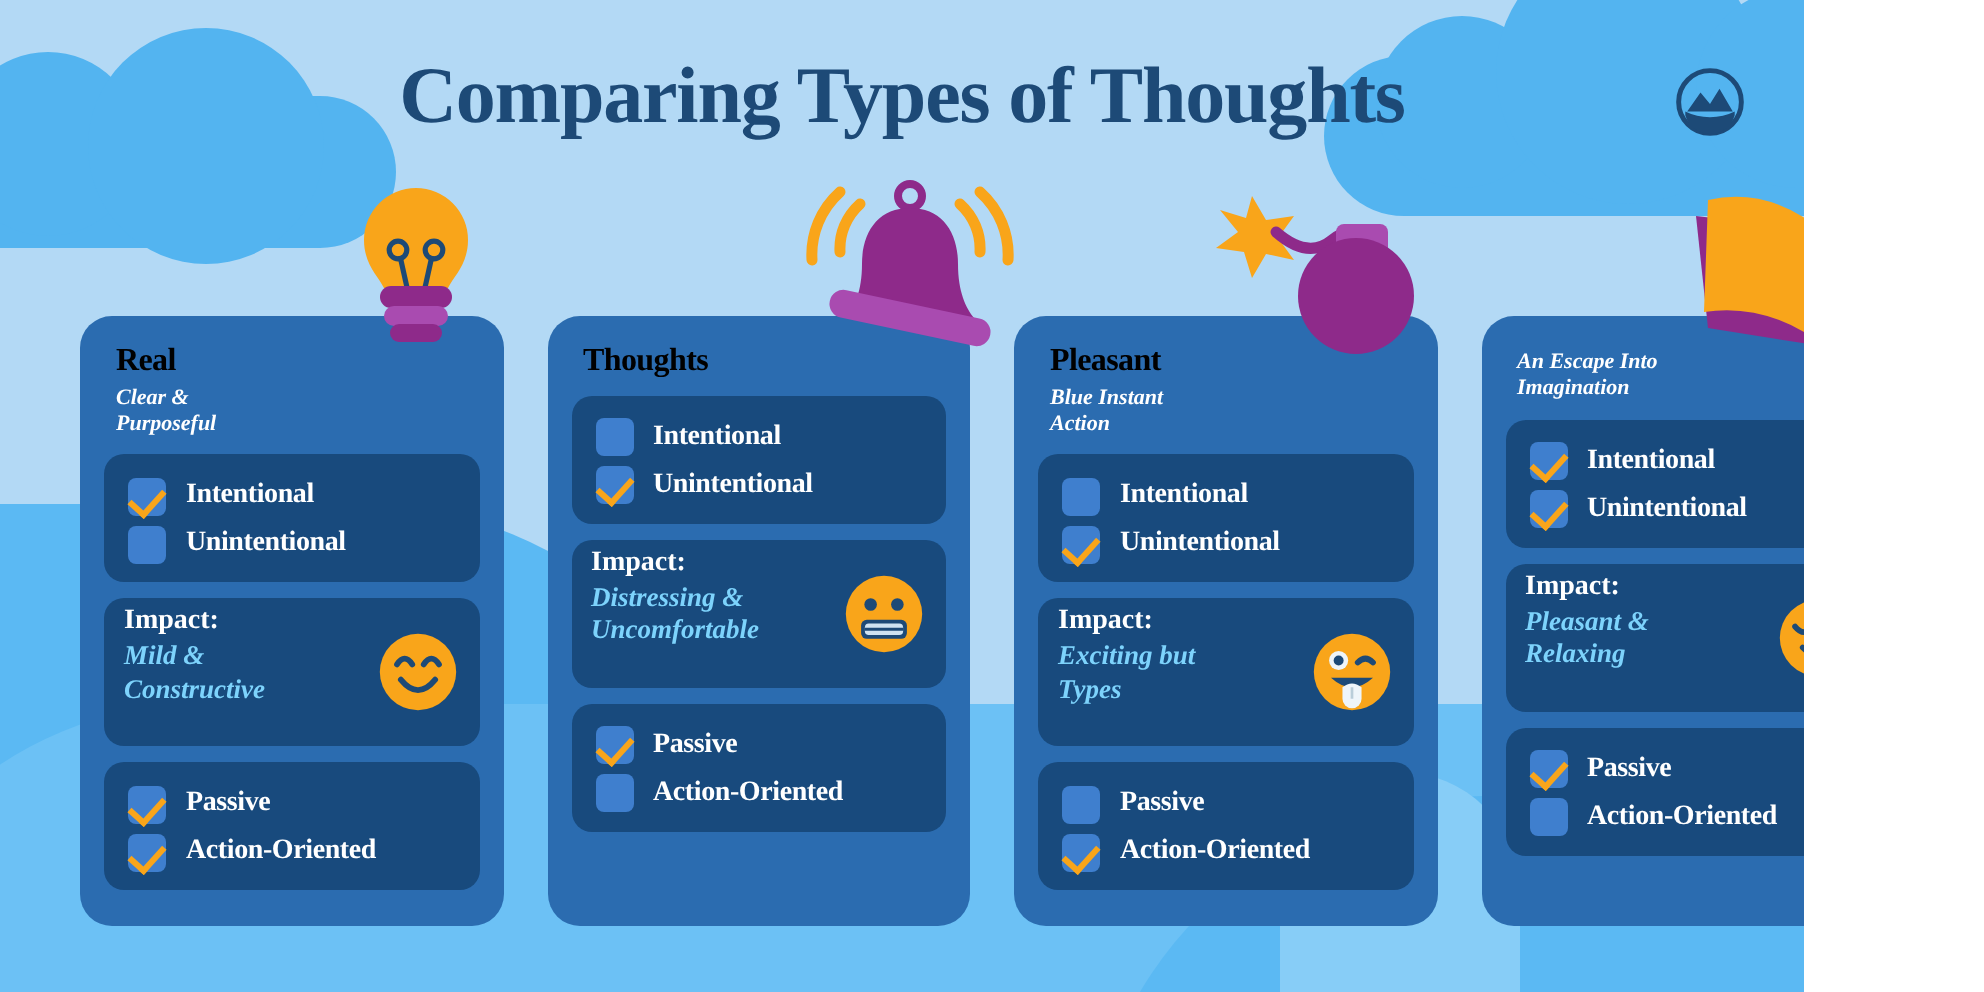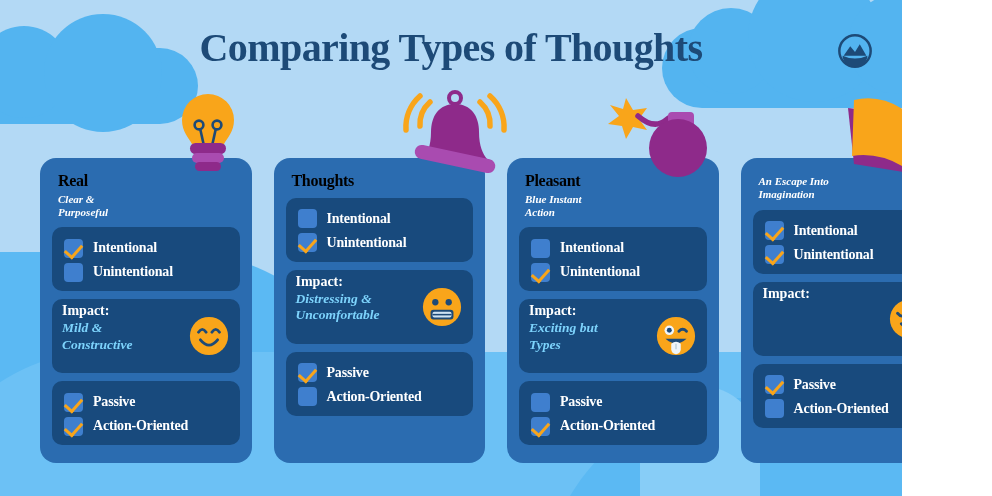--- a/index.html
+++ b/index.html
@@ -396,20 +396,22 @@
         </div>
         <div class="opt">
           <span class="box checked"></span>
           <span class="opt-label">Unintentional</span>
         </div>
       </div>
 
       <div class="panel impact">
         <div class="impact-text">
           <div class="impact-label">Impact:</div>
+          <div class="impact-value">Pleasant &amp;
+Relaxing</div>
         </div>
         <div class="emoji-wrap">
           <svg viewBox="0 0 44 44" width="42" height="42">
             <circle cx="22" cy="22" r="20" fill="#f9a51a"></circle>
             <path d="M10 16 q5 6 10 0" stroke="#1d4a77" stroke-width="3" fill="none" stroke-linecap="round"></path>
             <path d="M24 16 q5 6 10 0" stroke="#1d4a77" stroke-width="3" fill="none" stroke-linecap="round"></path>
             <path d="M14 27 q8 8 16 0" stroke="#1d4a77" stroke-width="3" fill="none" stroke-linecap="round"></path>
           </svg>
         </div>
       </div>

